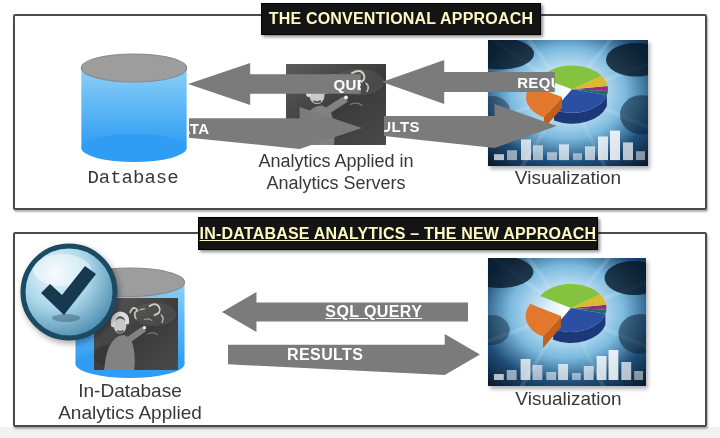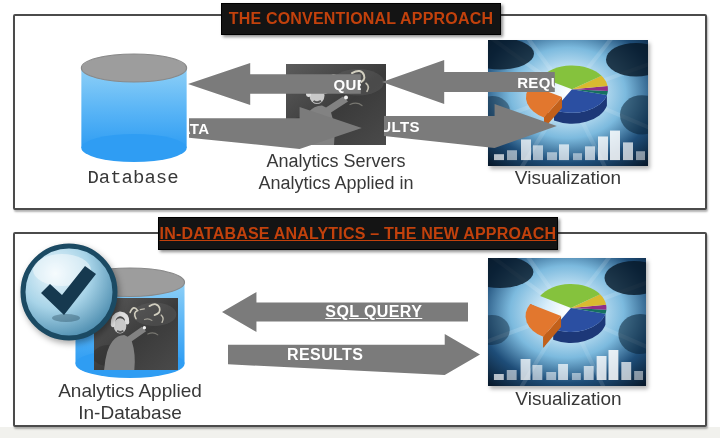--- a/index.html
+++ b/index.html
@@ -3,22 +3,22 @@
 <meta charset="utf-8">
 <style>
   html,body{margin:0;padding:0;background:#ffffff;}
   .canvas{position:relative;width:720px;height:438px;background:#ffffff;overflow:hidden;
           font-family:"Liberation Sans",sans-serif;}
   .frame{position:absolute;background:#ffffff;border:2px solid #4b4b4b;border-radius:2px;
          box-shadow:1px 2px 2px rgba(0,0,0,.3);z-index:1;}
   #frame1{left:13px;top:14px;width:690px;height:192px;}
   #frame2{left:13px;top:232px;width:690px;height:191px;}
   .title-box{position:absolute;z-index:6;background:#141414;border:1px solid #000;
-             box-shadow:2px 2px 3px rgba(0,0,0,.45);color:#c2410c;font-weight:bold;font-size:16px;
-             letter-spacing:.2px;display:flex;align-items:center;justify-content:center;white-space:nowrap;}
+             box-shadow:2px 2px 3px rgba(0,0,0,.45);color:#fef9c3;font-weight:bold;font-size:16px;
+             letter-spacing:.2px;display:flex;align-items:center;justify-content:center;white-space:nowrap;margin-left:40px;}
   #title1{left:221px;top:3px;width:278px;height:30px;}
   #title2{left:158px;top:217px;width:398px;height:31px;text-decoration:underline;}
   .arrow{position:absolute;z-index:3;background:#7b7b7b;color:#fff;font-weight:bold;
          display:flex;align-items:center;justify-content:center;box-sizing:border-box;
          letter-spacing:.4px;font-size:15px;}
   .arrow-left {clip-path:polygon(0 50%,36% 0,36% 27%,100% 27%,100% 73%,36% 73%,36% 100%);padding-left:24%;}
   .arrow-right{clip-path:polygon(0 27%,64% 27%,64% 0,100% 50%,64% 100%,0 73%);padding-right:24%;}
   .arrow-left-long {clip-path:polygon(0 50%,14% 0,14% 26%,100% 26%,100% 74%,14% 74%,14% 100%);padding-left:8%;font-size:16px;text-decoration:underline;}
   .arrow-right-long{clip-path:polygon(0 26%,86% 26%,86% 0,100% 50%,86% 100%,0 74%);padding-right:8%;font-size:16px;}
   #arrow-query   {left:188px;top:63px; width:90px; height:42px;}
@@ -166,22 +166,22 @@
   <div class="arrow arrow-right" id="arrow-data">DATA</div>
 
   <svg class="gfx" id="einstein1">
       <use href="#sym-einstein"></use>
     </svg>
 
   <div class="arrow arrow-left" id="arrow-request">REQUEST</div>
   <div class="arrow arrow-right" id="arrow-results1">RESULTS</div>
 
   <div class="lbl" id="caption1">
+    <span class="cap-line">Analytics Applied in</span>
     <span class="cap-line">Analytics Servers</span>
-    <span class="cap-line">Analytics Applied in</span>
   </div>
 
   <svg class="gfx" id="viz1">
       <use href="#sym-viz"></use>
     </svg>
   <div class="lbl" id="lbl-viz1">Visualization</div>
 
   <div class="frame" id="frame2"></div>
   <div class="title-box" id="title2">IN-DATABASE ANALYTICS – THE NEW APPROACH</div>
 
@@ -189,22 +189,22 @@
       <use href="#sym-cyl"></use>
     </svg>
   <svg class="gfx" id="einstein2">
       <use href="#sym-einstein"></use>
     </svg>
   <svg class="gfx" id="check-badge">
       <use href="#sym-check"></use>
     </svg>
 
   <div class="lbl" id="caption2">
+    <span class="cap-line">In-Database</span>
     <span class="cap-line">Analytics Applied</span>
-    <span class="cap-line">In-Database</span>
   </div>
 
   <div class="arrow arrow-left-long" id="arrow-sqlquery">SQL QUERY</div>
   <div class="arrow arrow-right-long" id="arrow-results2">RESULTS</div>
 
   <svg class="gfx" id="viz2">
       <use href="#sym-viz"></use>
     </svg>
   <div class="lbl" id="lbl-viz2">Visualization</div>
 </div>

